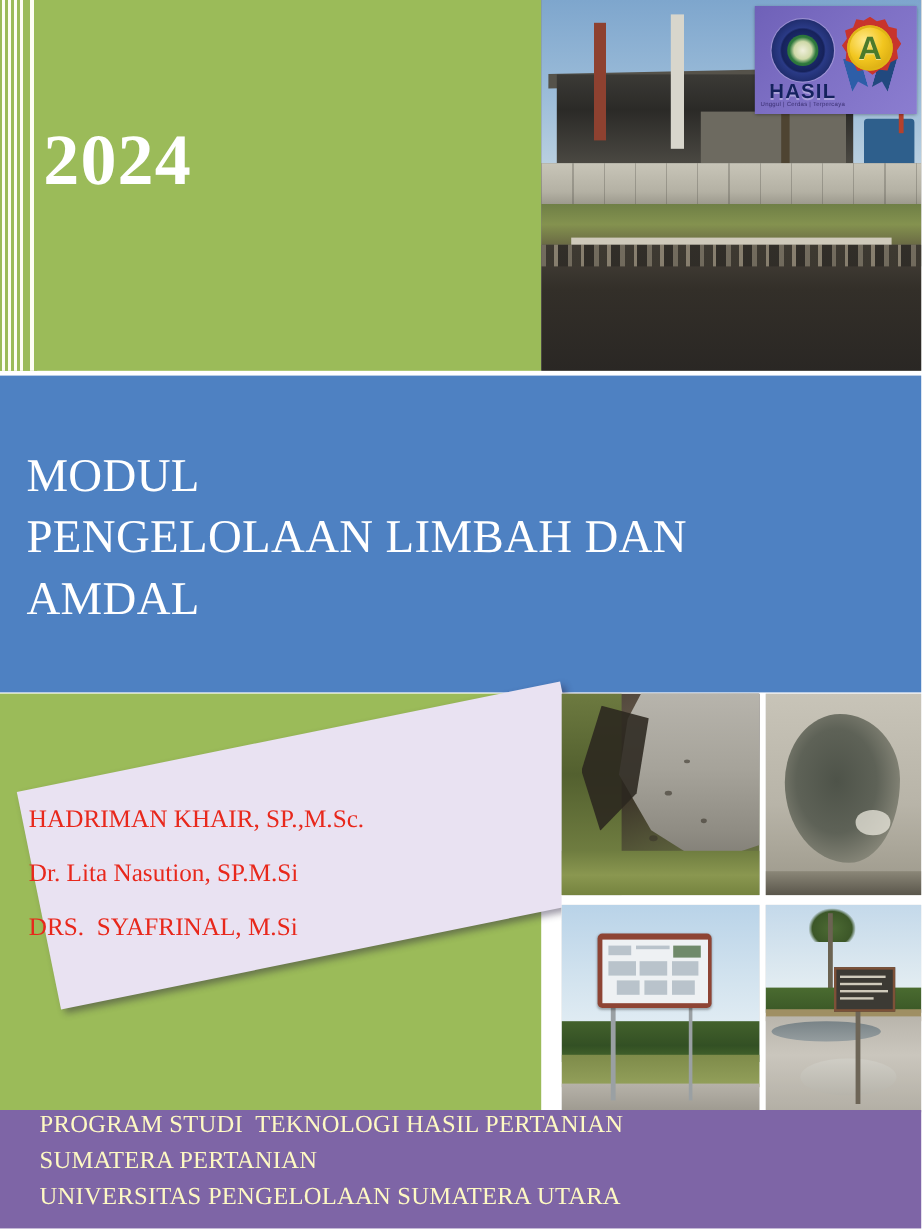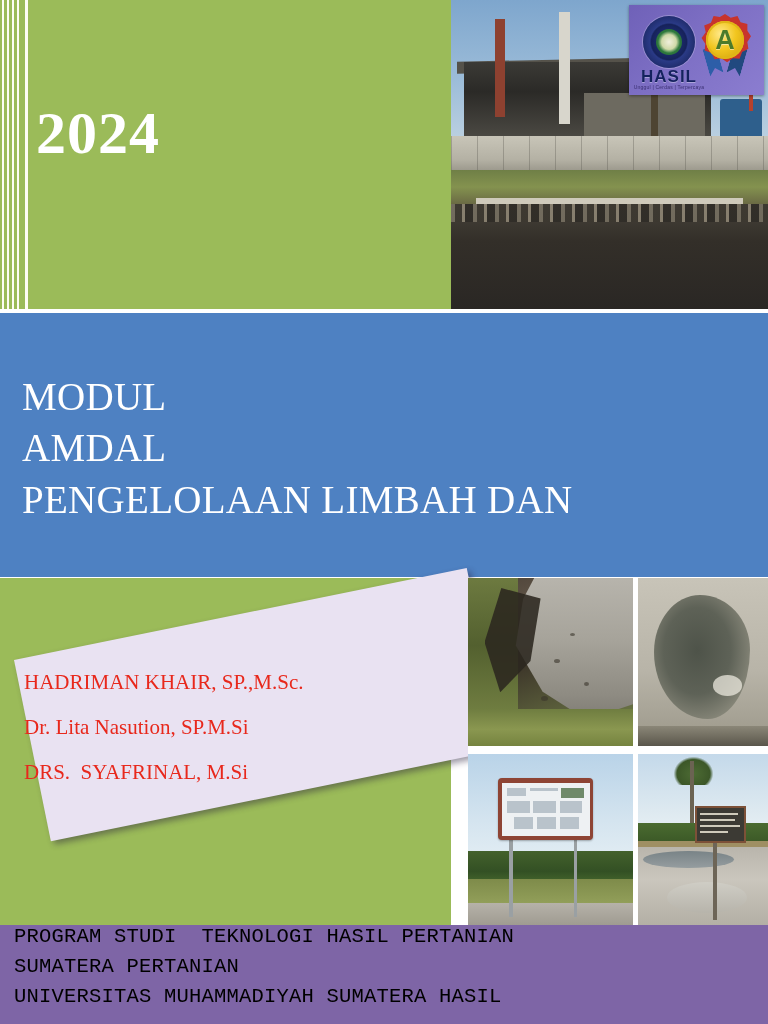--- a/index.html
+++ b/index.html
@@ -413,28 +413,28 @@
   .purple-footer {
     position: absolute;
     left: 0;
     top: 925px;
     width: 768px;
     height: 99px;
     background: #7e65a6;
   }
   .footer-text {
     position: absolute;
-    left: 14px;
+    left: 33px;
     top: -3px;
     width: 730px;
-    color: #000000;
+    color: #fef9c3;
     font-size: 20.5px;
     line-height: 1.47;
     letter-spacing: .2px;
-    font-family: Liberation Mono, monospace;
+    font-family: Liberation Serif, serif;
   }
   .footer-text .fline { display: block; white-space: pre; }
 </style>
 </head>
 <body>
 
 <div id="page">
 
   <div class="green-top">
     <div class="stripes"></div>
@@ -480,22 +480,22 @@
         <div class="badge-rosette"></div>
         <div class="badge-disc"></div>
         <div class="badge-letter">A</div>
       </div>
     </div>
   </div>
 
   <div class="blue-band">
     <div class="title-block">
       <span class="tline">MODUL</span>
+      <span class="tline">PENGELOLAAN LIMBAH DAN</span>
       <span class="tline">AMDAL</span>
-      <span class="tline">PENGELOLAAN LIMBAH DAN</span>
     </div>
   </div>
 
   <div class="green-bottom"></div>
 
   <div class="tilt-plate"></div>
 
   <div class="authors">
     <span class="aline">HADRIMAN KHAIR, SP.,M.Sc.</span>
     <span class="aline">Dr. Lita Nasution, SP.M.Si</span>
@@ -563,17 +563,17 @@
         <div class="p4-sign-line" style="top:70%;width:60%;"></div>
       </div>
     </div>
 
   </div>
 
   <div class="purple-footer">
     <div class="footer-text">
       <span class="fline">PROGRAM STUDI  TEKNOLOGI HASIL PERTANIAN</span>
       <span class="fline">SUMATERA PERTANIAN</span>
-      <span class="fline">UNIVERSITAS MUHAMMADIYAH SUMATERA HASIL</span>
+      <span class="fline">UNIVERSITAS PENGELOLAAN SUMATERA UTARA</span>
     </div>
   </div>
 
 </div>
 
 </body></html>

